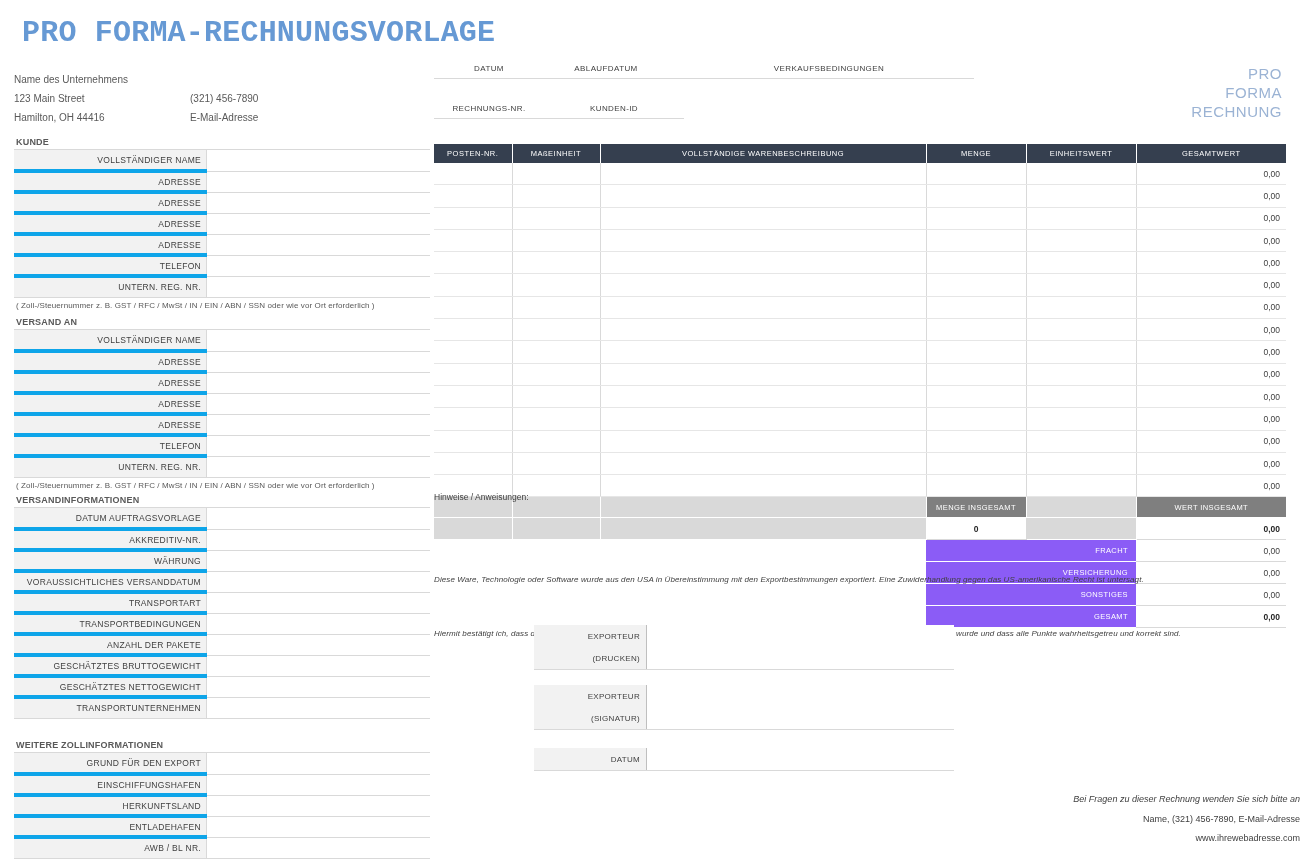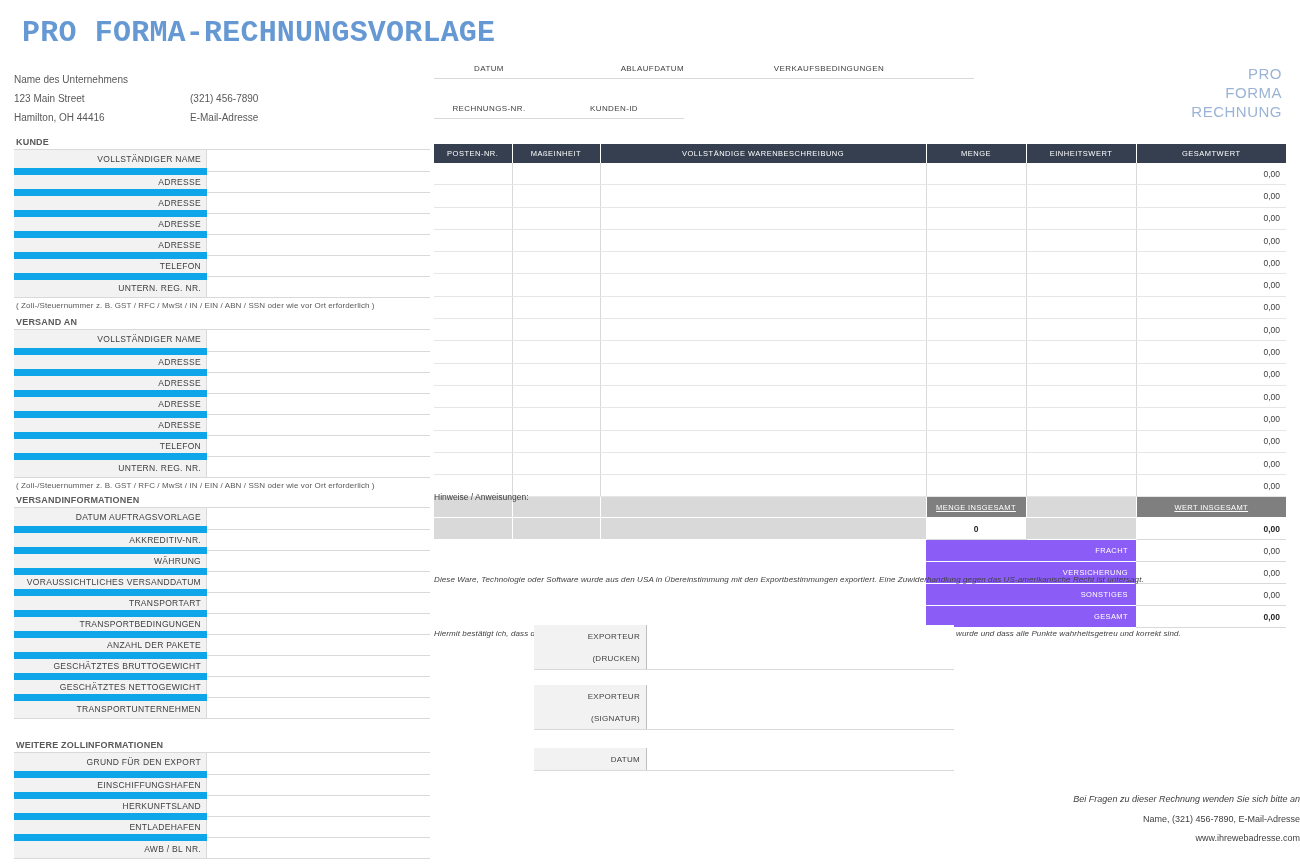--- a/index.html
+++ b/index.html
@@ -73,21 +73,21 @@
   }
   .field-table {
     border-collapse: collapse;
     width: 416px;
     table-layout: fixed;
   }
   .field-table tr { height: 21px; }
   .field-table td.lbl {
     width: 186px;
     background: #f2f2f2;
-    border-bottom: 7px solid #0ea5e9;
+    border-bottom: 4px solid #0ea5e9;
     border-right: 1px solid #d9d9d9;
     text-align: right;
     font-size: 8.5px;
     color: #404040;
     padding-right: 5px;
     letter-spacing: 0.3px;
     white-space: nowrap;
     vertical-align: middle;
   }
   .field-table td.val {
@@ -181,21 +181,20 @@
     border-bottom: 1px solid #ffffff;
     border-right: 1px solid #ffffff;
   }
   .tot-band td.gray-lbl {
     background: #7f7f7f;
     color: #ffffff;
     font-size: 7.5px;
     letter-spacing: 0.4px;
     text-align: center;
     white-space: nowrap;
-    text-decoration: underline;
   }
   .tot-val-row td {
     height: 19px;
     background: #d9d9d9;
     border-bottom: 1px solid #ffffff;
     border-right: 1px solid #ffffff;
   }
   .tot-val-row td.white-val {
     background: #ffffff;
     text-align: center;
@@ -319,21 +318,21 @@
     </div>
     <div class="company-row">
       <span>Hamilton, OH 44416</span>
       <span class="c2">E-Mail-Adresse</span>
     </div>
   </div>
 
   <div class="hdr-fields">
     <div class="hdr-row1">
       <div class="hdr-cell" style="left:0px;width:110px;">DATUM</div>
-      <div class="hdr-cell" style="left:110px;width:140px;text-align:right;">ABLAUFDATUM</div>
+      <div class="hdr-cell" style="left:102px;width:140px;">ABLAUFDATUM</div>
       <div class="hdr-cell" style="left:250px;width:290px;">VERKAUFSBEDINGUNGEN</div>
       <div class="hdr-underline" style="left:0px;top:14px;width:540px;"></div>
     </div>
     <div class="hdr-row2">
       <div class="hdr-cell" style="left:0px;width:110px;">RECHNUNGS-NR.</div>
       <div class="hdr-cell" style="left:110px;width:140px;">KUNDEN-ID</div>
       <div class="hdr-underline" style="left:0px;top:14px;width:250px;"></div>
     </div>
   </div>
 

